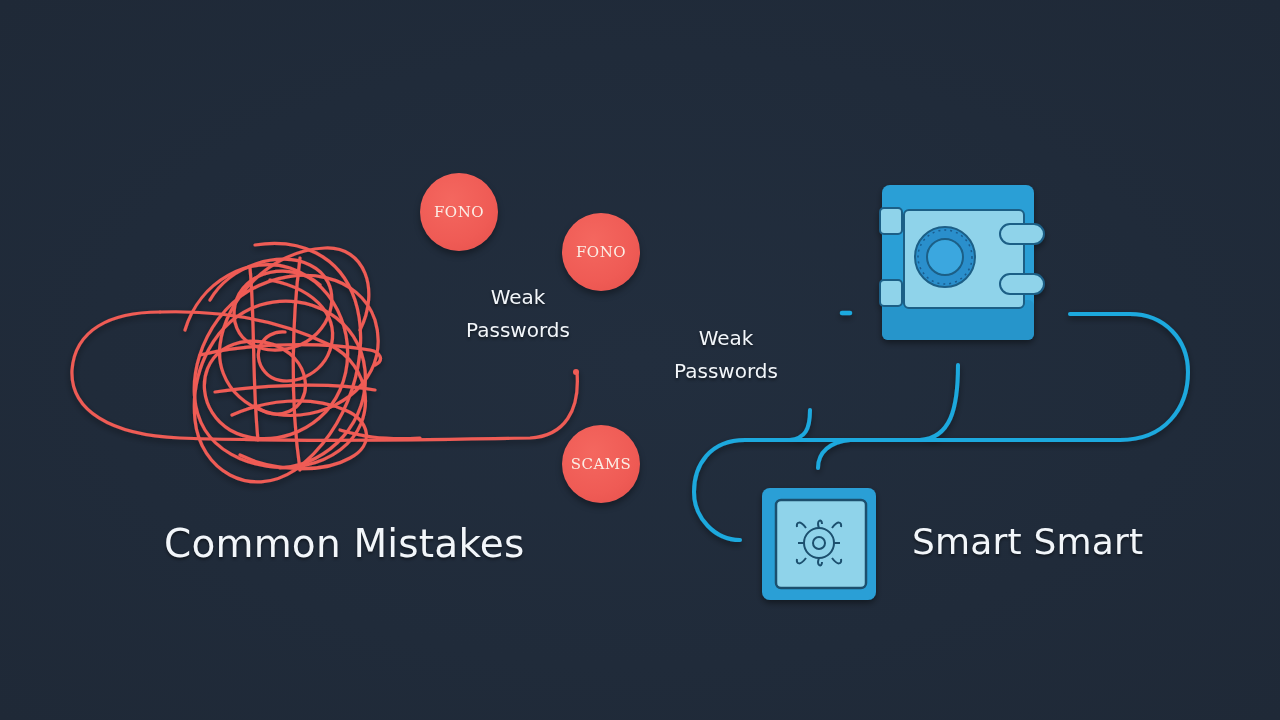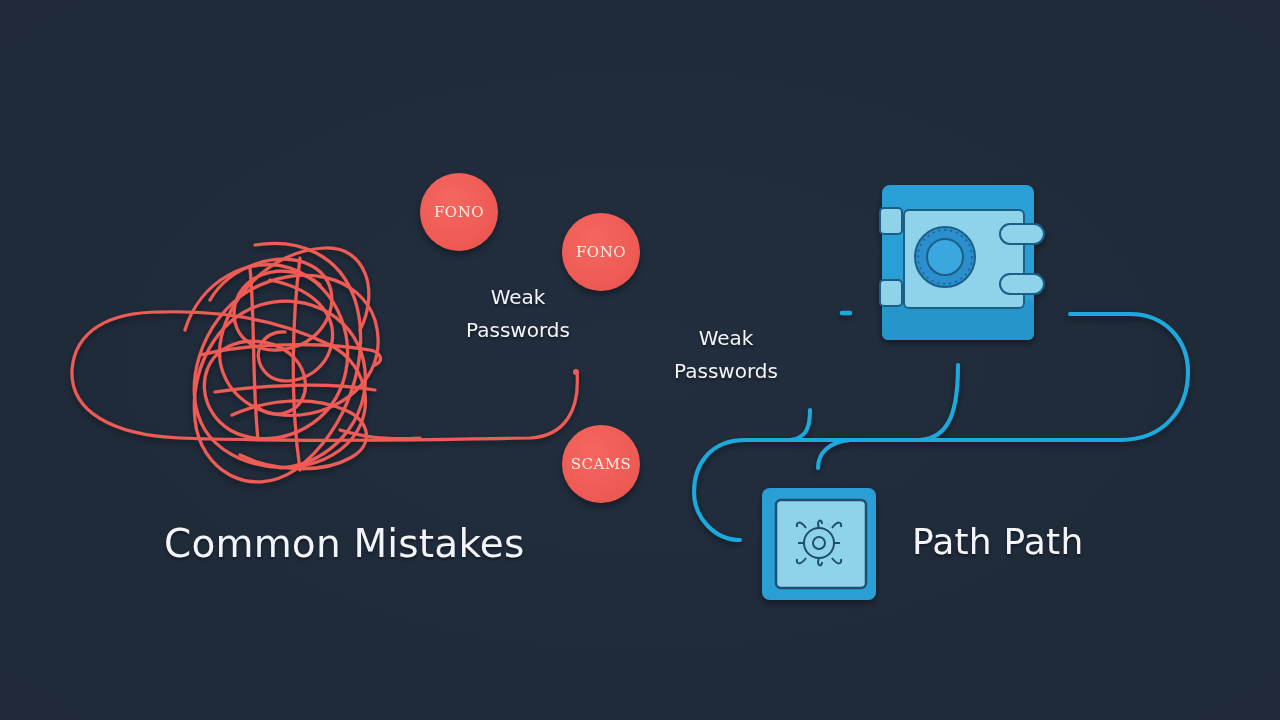--- a/index.html
+++ b/index.html
@@ -139,14 +139,14 @@
   <div class="label weak weak-1">
     <div>Weak</div>
     <div>Passwords</div>
   </div>
   <div class="label weak weak-2">
     <div>Weak</div>
     <div>Passwords</div>
   </div>
 
   <div class="label title-left">Common Mistakes</div>
-  <div class="label title-right">Path Path</div>
+  <div class="label title-right">Smart Smart</div>
 </div>
 
 </body></html>

